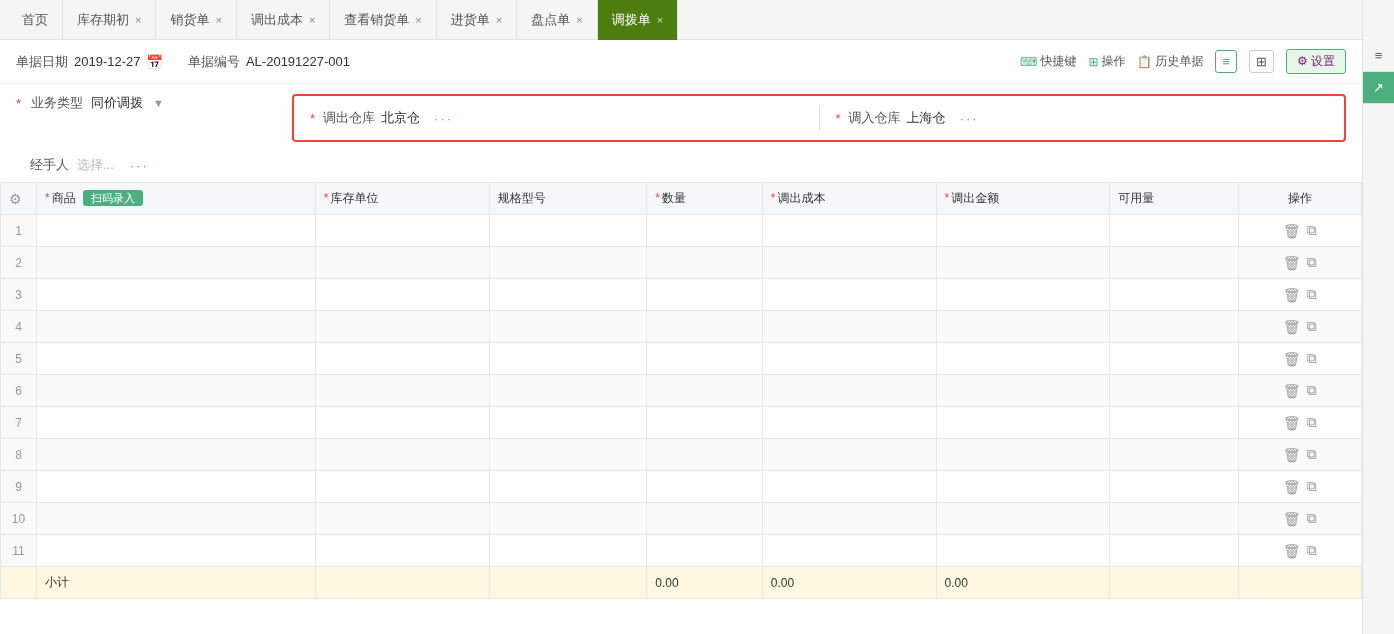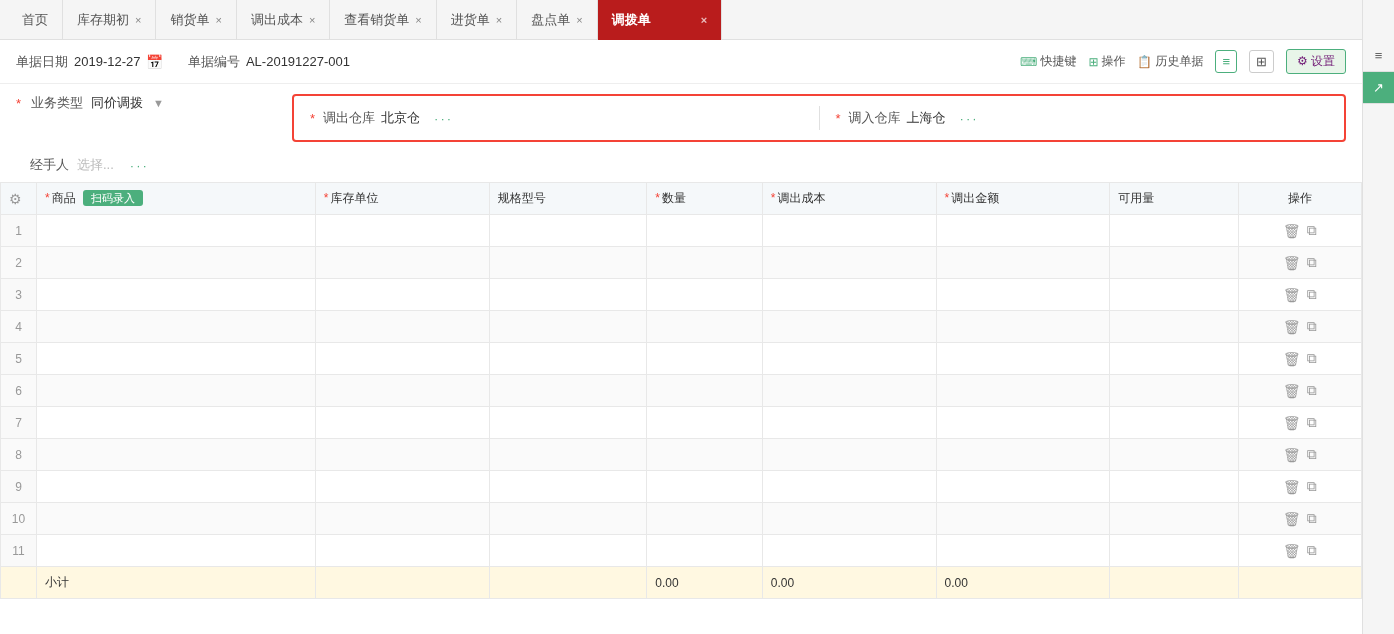--- a/index.html
+++ b/index.html
@@ -10,21 +10,21 @@
       display: flex; align-items: center; height: 40px;
       background: #f5f5f5; border-bottom: 1px solid #e0e0e0;
       padding: 4px 8px;
     }
     .tab-item {
       display: flex; align-items: center; height: 40px;
       padding: 0 14px; cursor: pointer; font-size: 13px; color: #555;
       border-right: 1px solid #e0e0e0; white-space: nowrap;
     }
     .tab-item.active {
-      background: #b91c1c; color: #fff; font-weight: 700; gap: 44px;
+      background: #4d7c0f; color: #fff; font-weight: 400;
     }
     .tab-item .close-btn {
       margin-left: 6px; font-size: 11px; cursor: pointer; opacity: 0.7;
     }
     .tab-close-all {
       margin-left: auto; padding: 0 12px; cursor: pointer; font-size: 16px; color: #999;
     }
 
     
     .toolbar {

